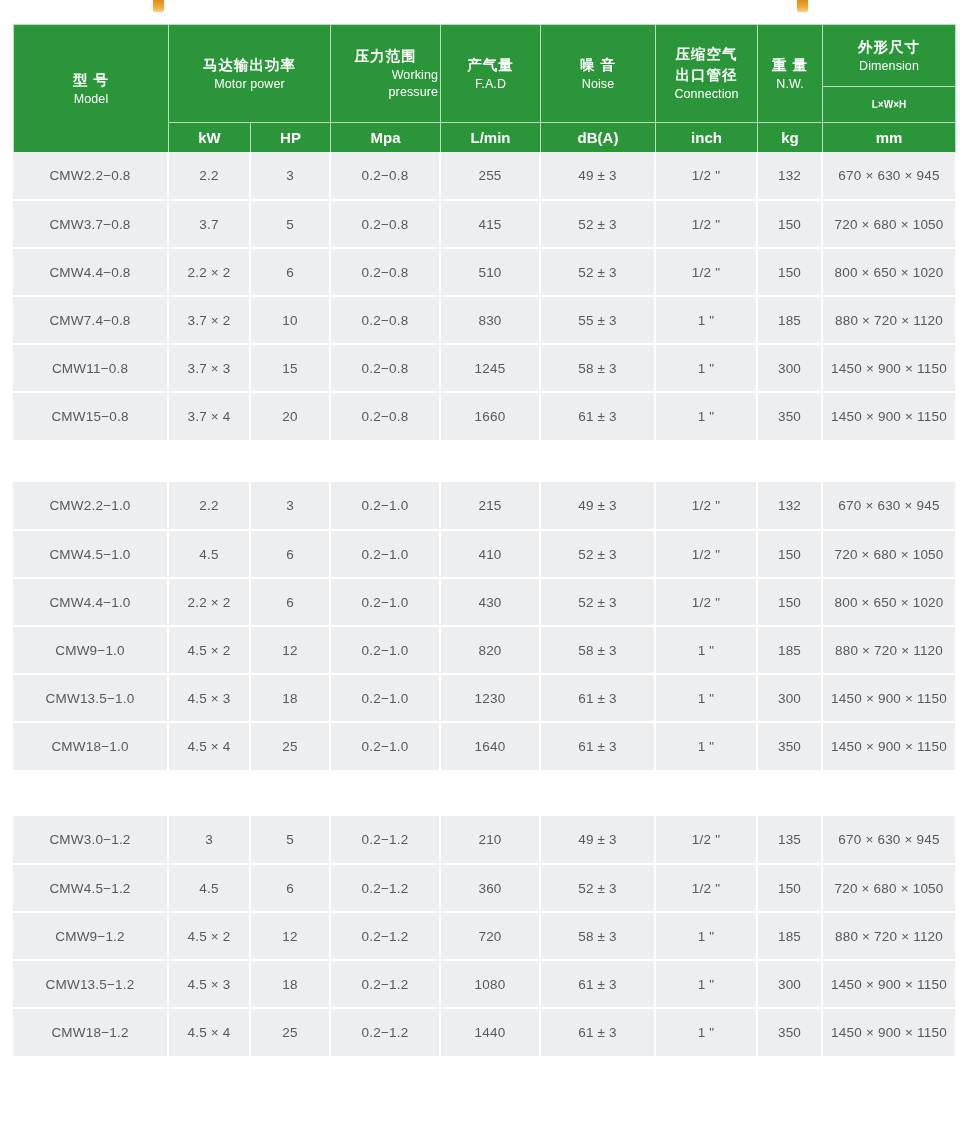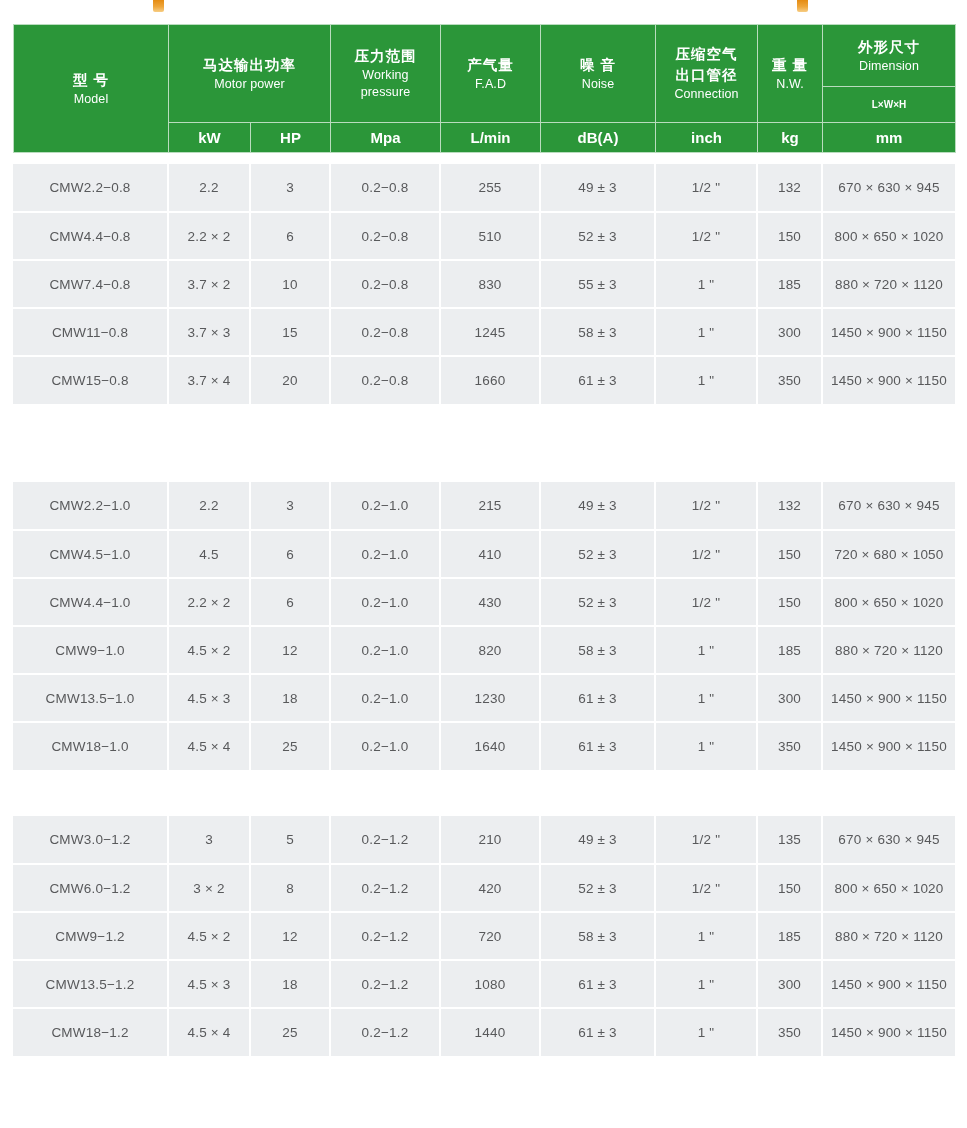--- a/index.html
+++ b/index.html
@@ -35,21 +35,21 @@
   
   .spec-table {
     position: absolute;
     left: 13px;
     width: 942px;
     border-collapse: collapse;
     table-layout: fixed;
   }
 
   .spec-table.head-tbl { top: 24px; }
-  .spec-table.block1  { top: 164px; border-radius: 8px; }
+  .spec-table.block1  { top: 152px; border-radius: 8px; }
   .spec-table.block2  { top: 482px; padding-left: 36px; }
   .spec-table.block3  { top: 816px; }
 
   
   col.c-model { width: 155px; }
   col.c-kw    { width: 82px; }
   col.c-hp    { width: 80px; }
   col.c-mpa   { width: 110px; }
   col.c-fad   { width: 100px; }
   col.c-noise { width: 115px; }
@@ -76,21 +76,21 @@
     line-height: 1.45;
     white-space: nowrap;
   }
   .hen {
     display: block;
     font-size: 12.5px;
     font-weight: normal;
     line-height: 1.35;
     letter-spacing: .1px;
   }
-  .hen.wrap { white-space: normal; }
+  .hen.wrap { white-space: normal; text-align: right; }
 
   th.group-cell { height: 98px; }
   th.unit-cell  { height: 30px; font-size: 15px; font-weight: bold; margin-left: 35px; }
   th.dim-top    { height: 62px; text-align: center; }
   th.dim-sub    { height: 36px; font-size: 10px; font-weight: bold; }
   th.model-cell { height: 128px; margin-left: 33px; }
   th.nw-cell    { height: 98px; margin-top: 48px; }
 
   
   .spec-table tbody td {
@@ -200,20 +200,31 @@
           <td>2.2</td>
           <td>3</td>
           <td>0.2−0.8</td>
           <td>255</td>
           <td>49 ± 3</td>
           <td>1/2 "</td>
           <td>132</td>
           <td>670 × 630 × 945</td>
         </tr>
         <tr>
+          <td class="model">CMW3.7−0.8</td>
+          <td>3.7</td>
+          <td>5</td>
+          <td>0.2−0.8</td>
+          <td>415</td>
+          <td>52 ± 3</td>
+          <td>1/2 "</td>
+          <td>150</td>
+          <td>720 × 680 × 1050</td>
+        </tr>
+        <tr>
           <td class="model">CMW4.4−0.8</td>
           <td>2.2 × 2</td>
           <td>6</td>
           <td>0.2−0.8</td>
           <td>510</td>
           <td>52 ± 3</td>
           <td>1/2 "</td>
           <td>150</td>
           <td>800 × 650 × 1020</td>
         </tr>
@@ -353,29 +364,29 @@
           <td>3</td>
           <td>5</td>
           <td>0.2−1.2</td>
           <td>210</td>
           <td>49 ± 3</td>
           <td>1/2 "</td>
           <td>135</td>
           <td>670 × 630 × 945</td>
         </tr>
         <tr>
-          <td class="model">CMW6.0−1.2</td>
-          <td>3 × 2</td>
-          <td>8</td>
+          <td class="model">CMW4.5−1.2</td>
+          <td>4.5</td>
+          <td>6</td>
           <td>0.2−1.2</td>
-          <td>420</td>
+          <td>360</td>
           <td>52 ± 3</td>
           <td>1/2 "</td>
           <td>150</td>
-          <td>800 × 650 × 1020</td>
+          <td>720 × 680 × 1050</td>
         </tr>
         <tr>
           <td class="model">CMW9−1.2</td>
           <td>4.5 × 2</td>
           <td>12</td>
           <td>0.2−1.2</td>
           <td>720</td>
           <td>58 ± 3</td>
           <td>1 "</td>
           <td>185</td>

